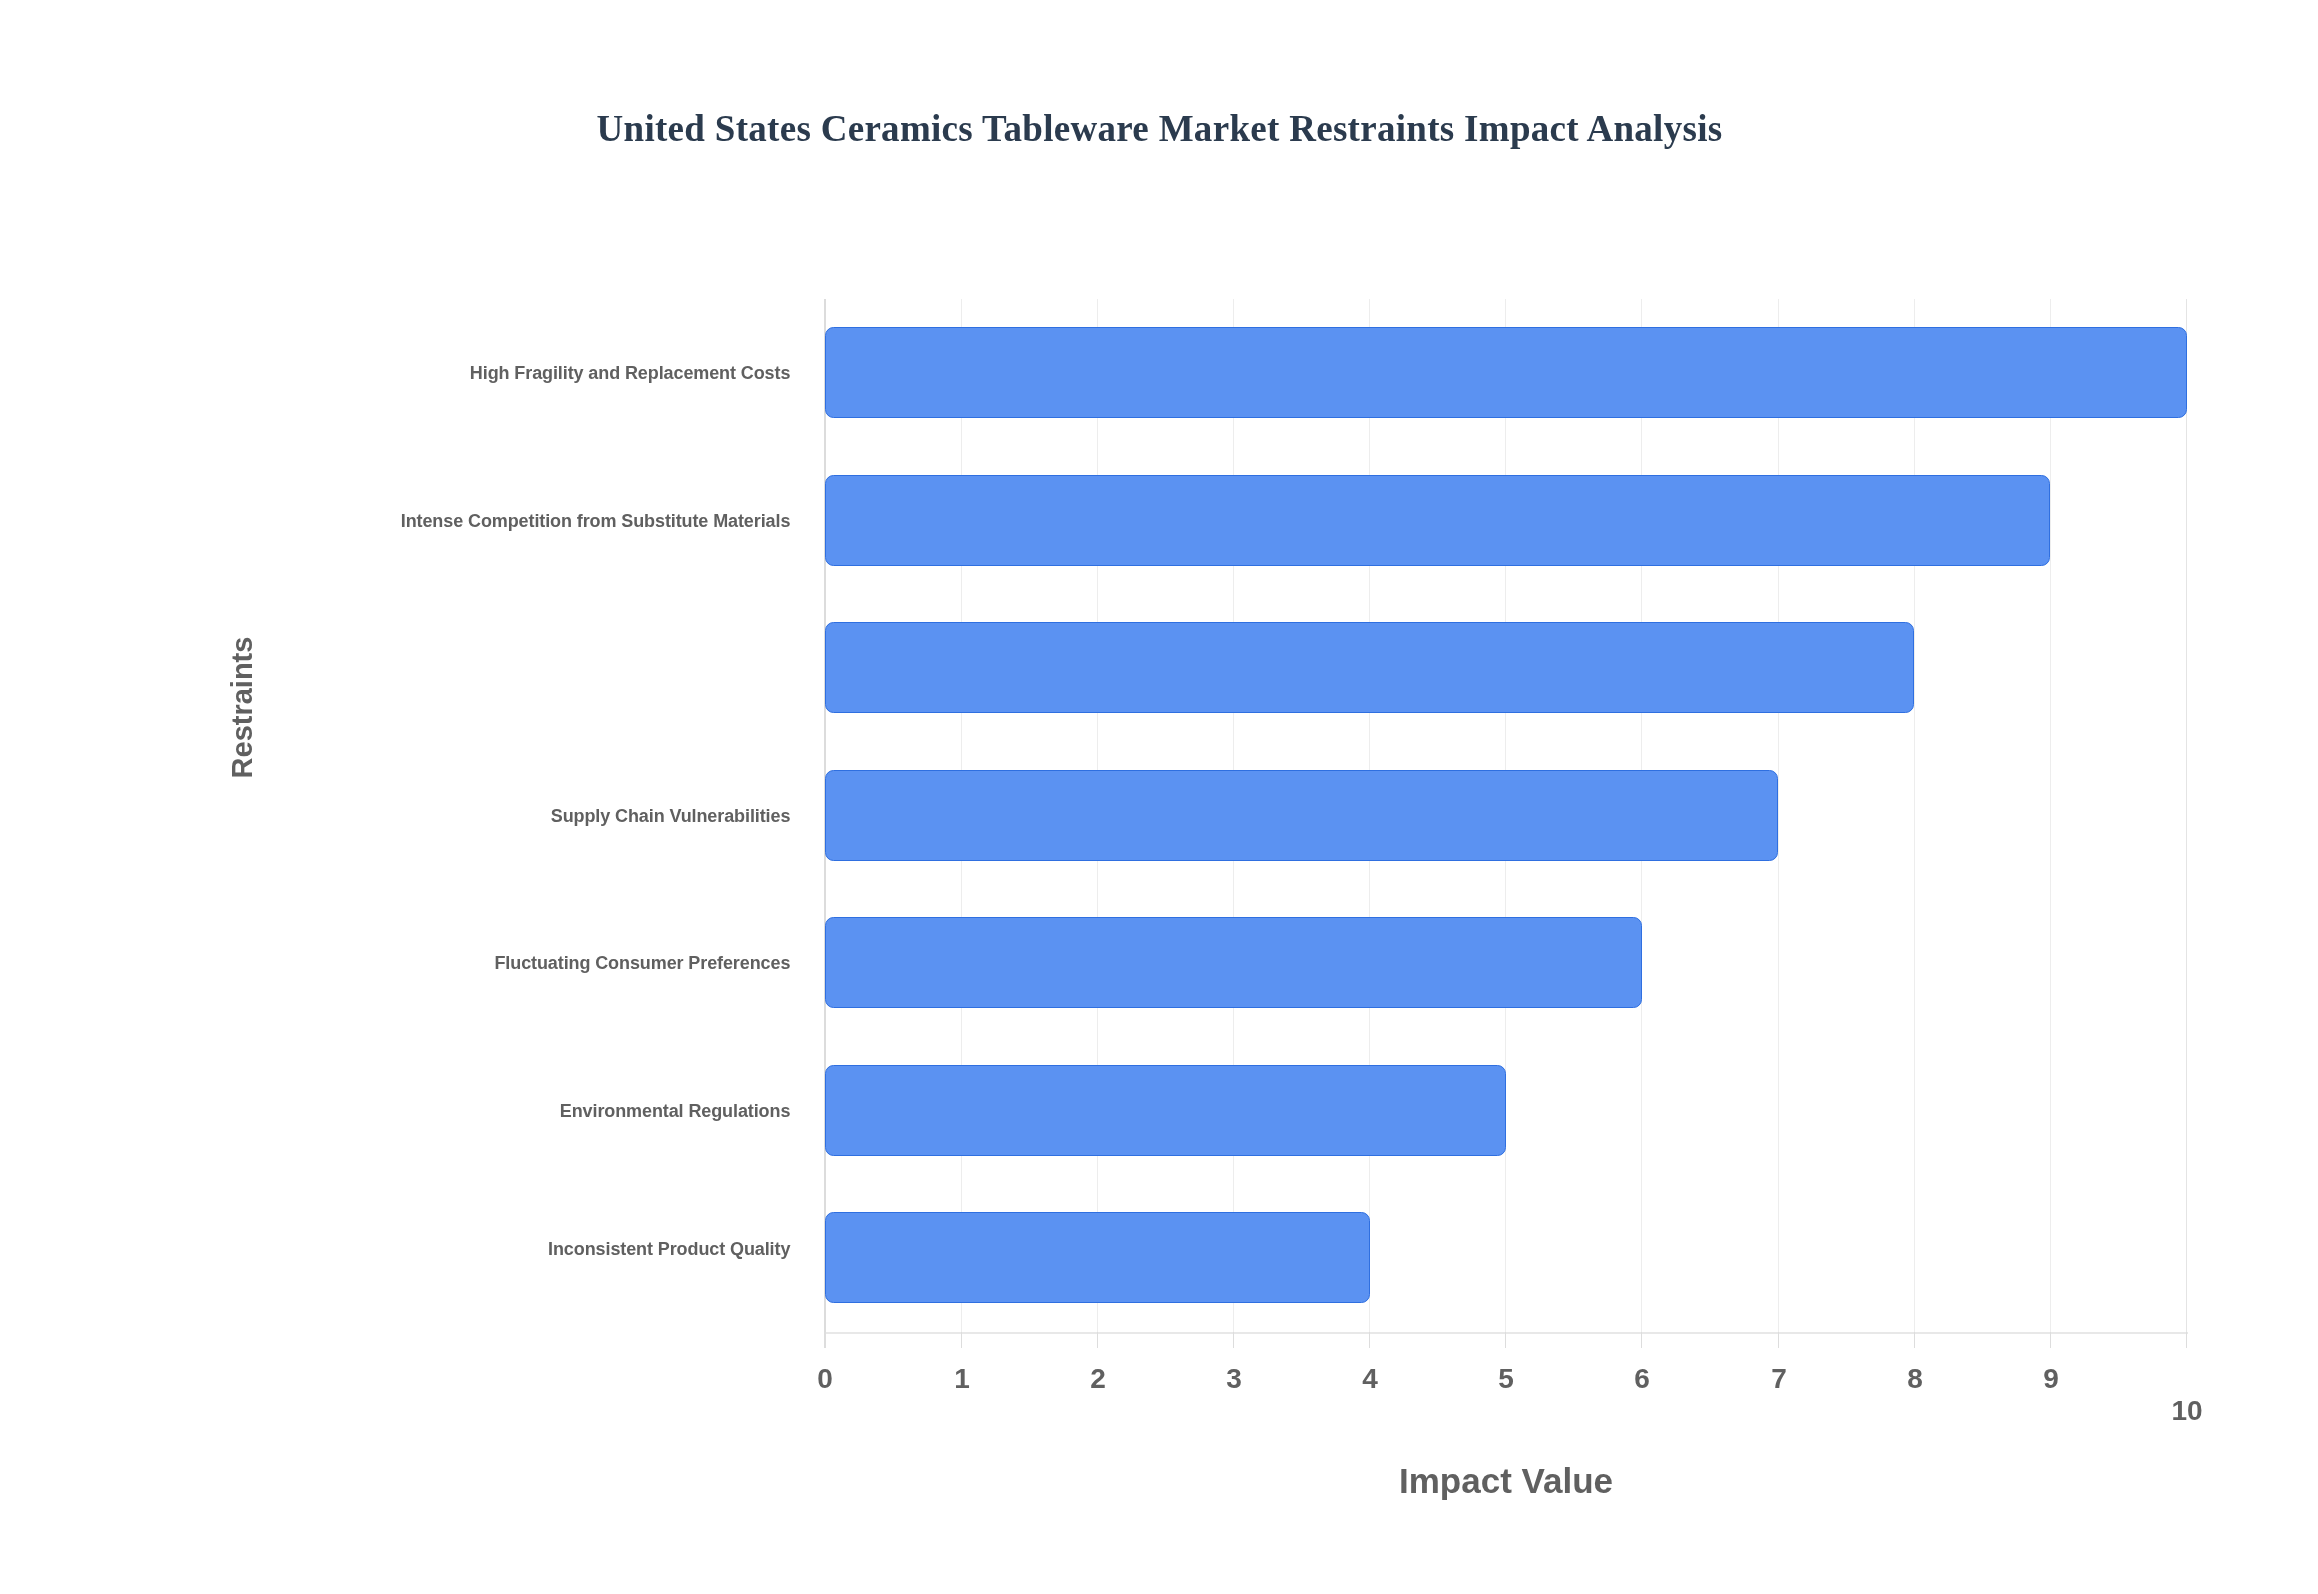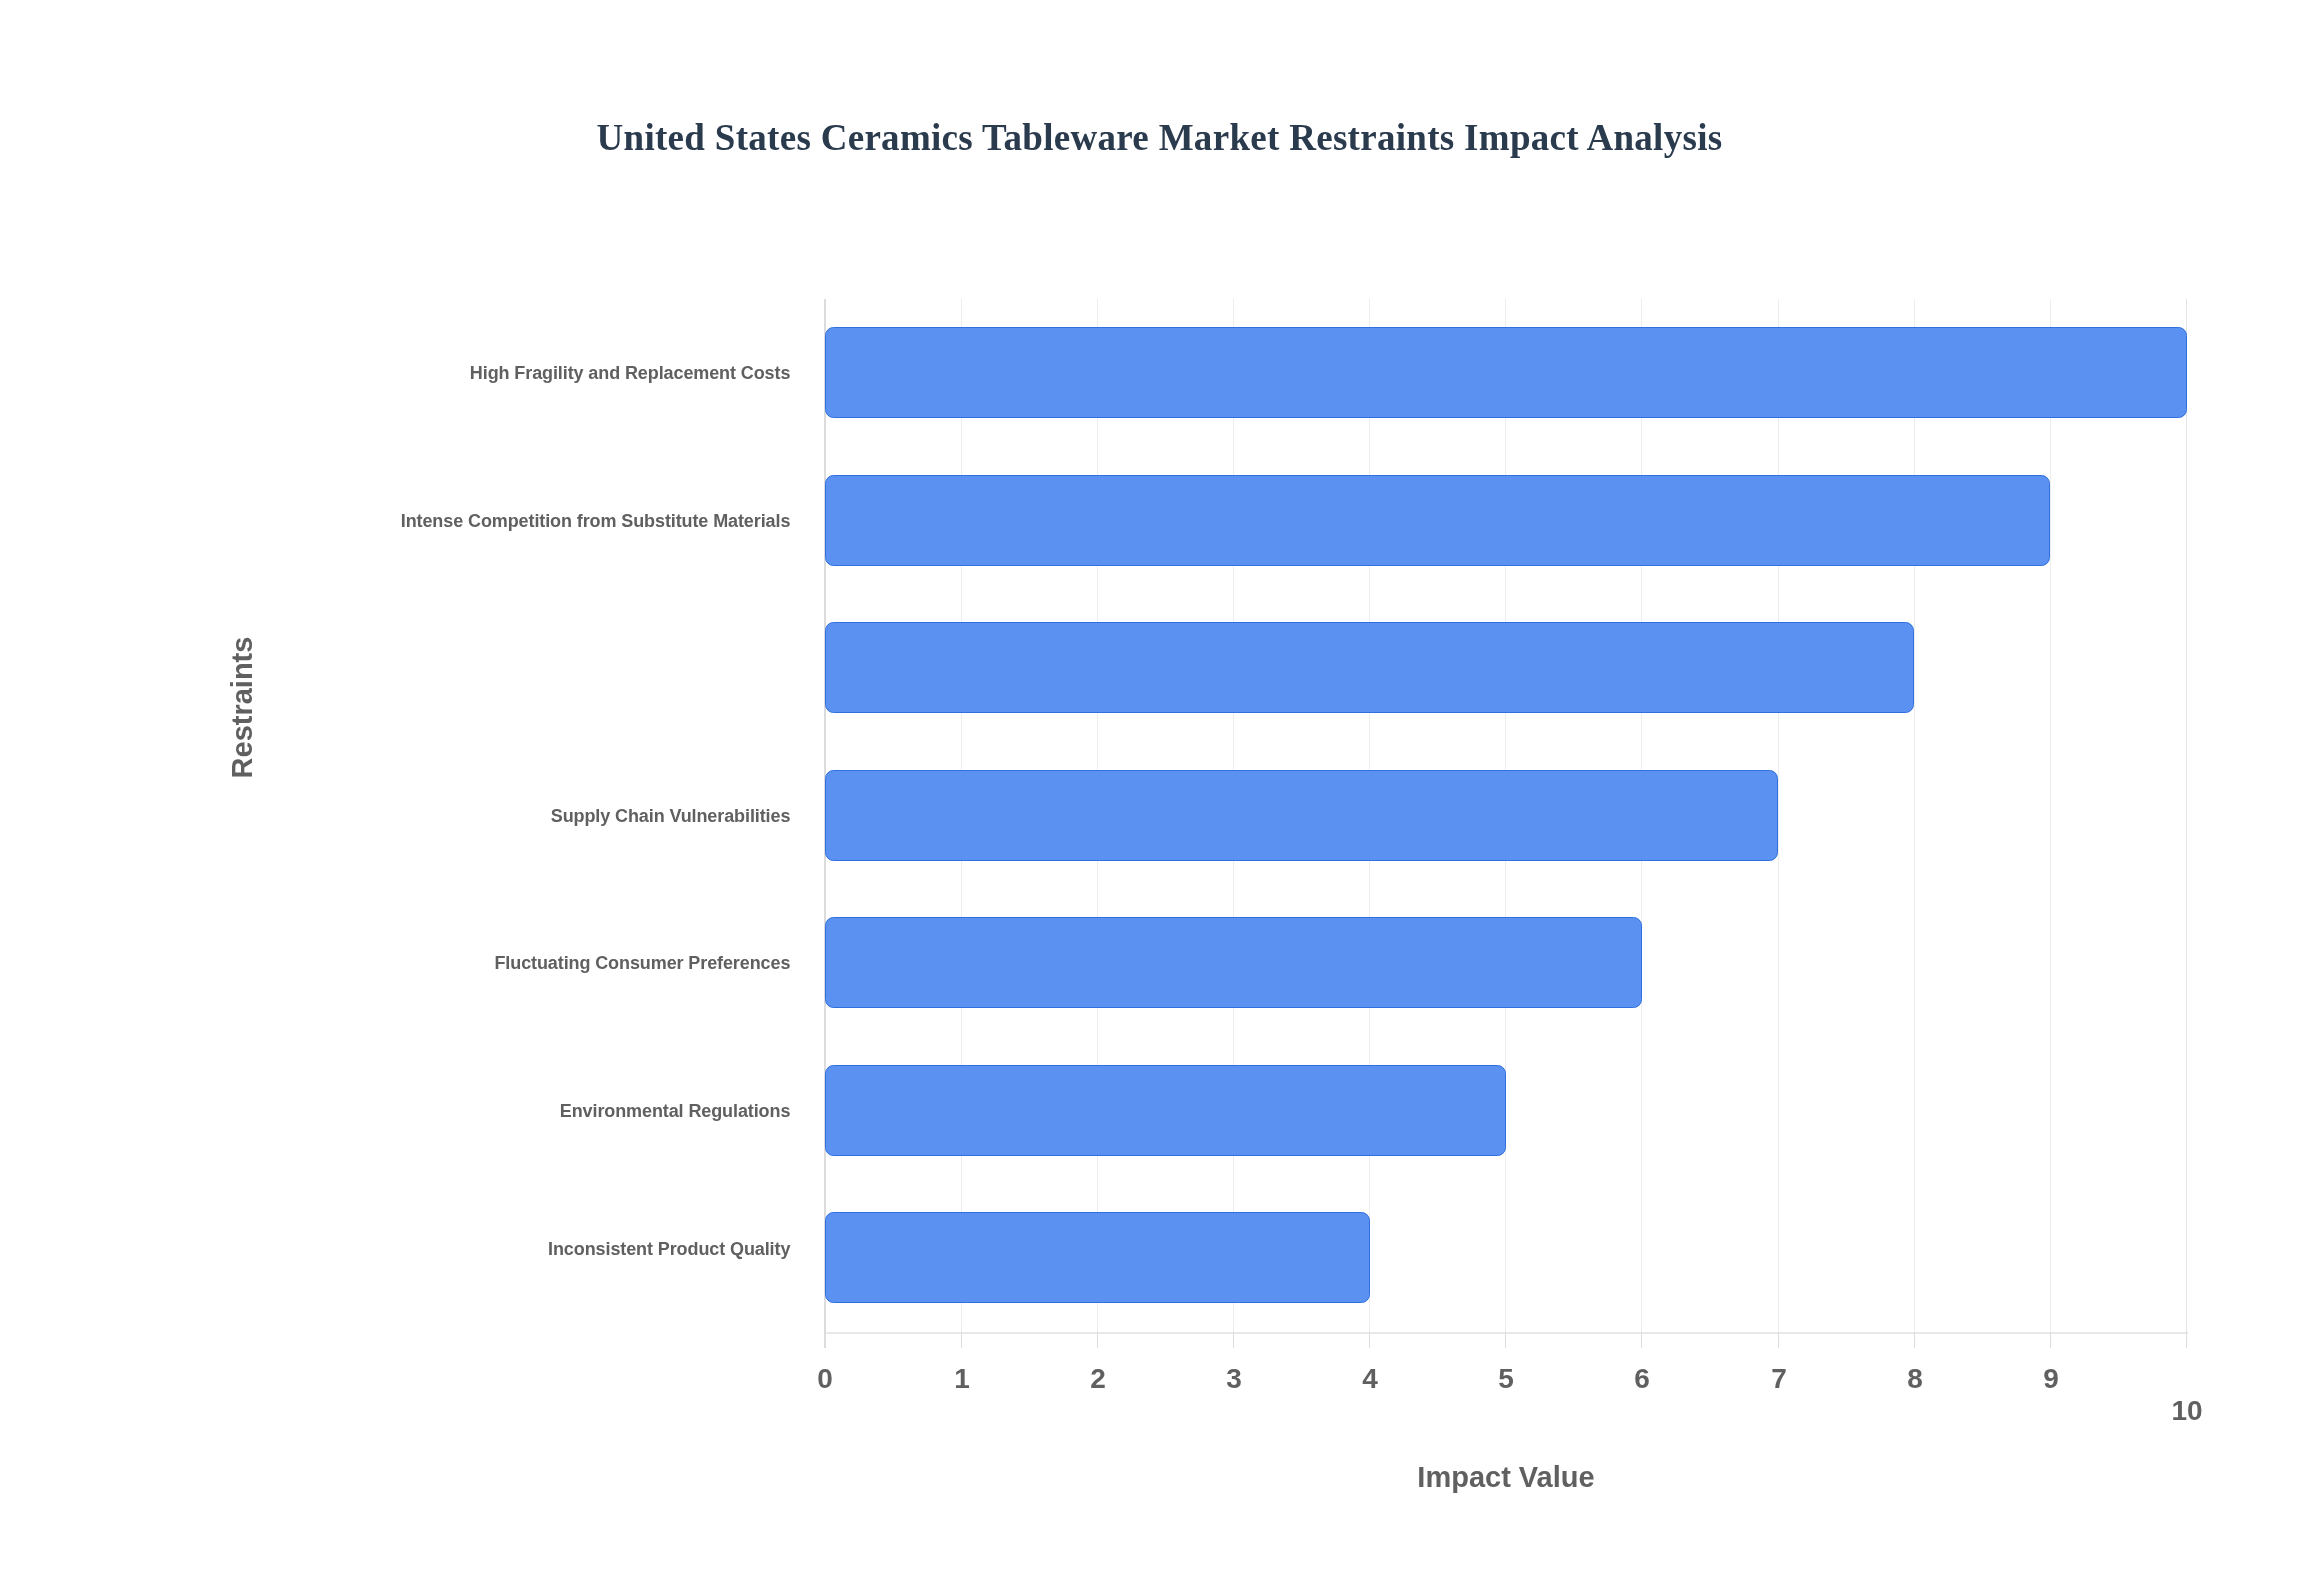--- a/index.html
+++ b/index.html
@@ -27,21 +27,20 @@
     left: 0;
     top: 107px;
     width: 2319px;
     text-align: center;
     font-family: "Liberation Serif", "DejaVu Serif", serif;
     font-weight: bold;
     font-size: 37px;
     letter-spacing: 0.3px;
     color: #2b3b4e;
     white-space: nowrap;
-    margin-top: 9px;
   }
 
   
   
   #plot-area {
     position: absolute;
     left: 825px;
     top: 299px;
     width: 1362px;
     height: 1033px;
@@ -129,21 +128,21 @@
 
   
   #x-axis-title {
     position: absolute;
     left: 825px;
     top: 1461px;
     width: 1362px;
     text-align: center;
     font-family: "Liberation Sans", sans-serif;
     font-weight: bold;
-    font-size: 29px;
+    font-size: 35px;
     color: #606060;
   }
   #y-axis-title {
     position: absolute;
     left: 121px;
     top: 691px;
     width: 242px;
     text-align: center;
     transform: rotate(-90deg);
     transform-origin: center center;

